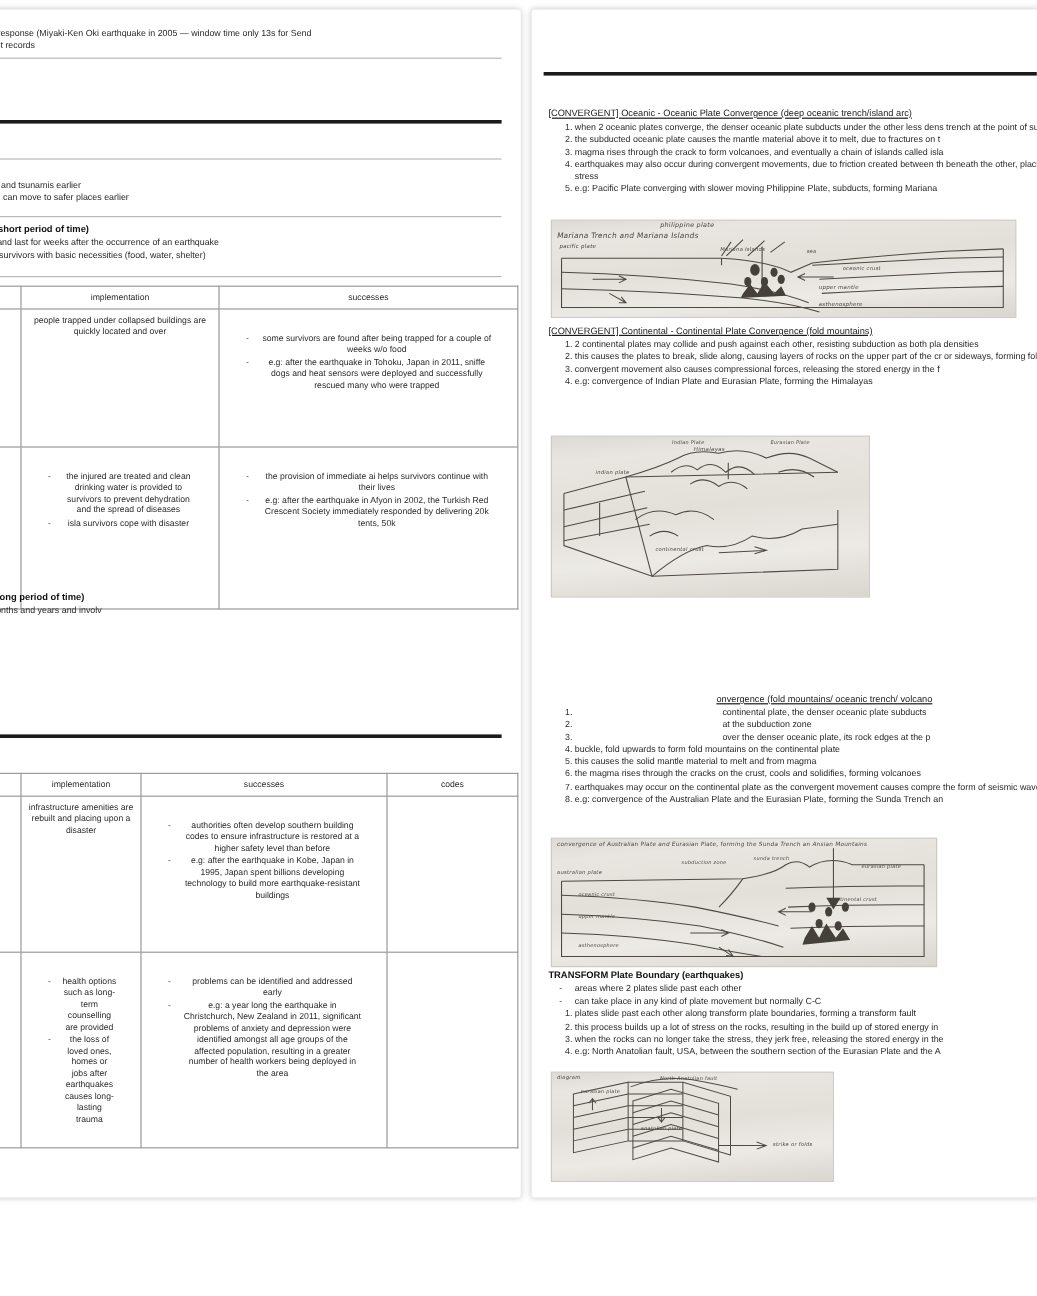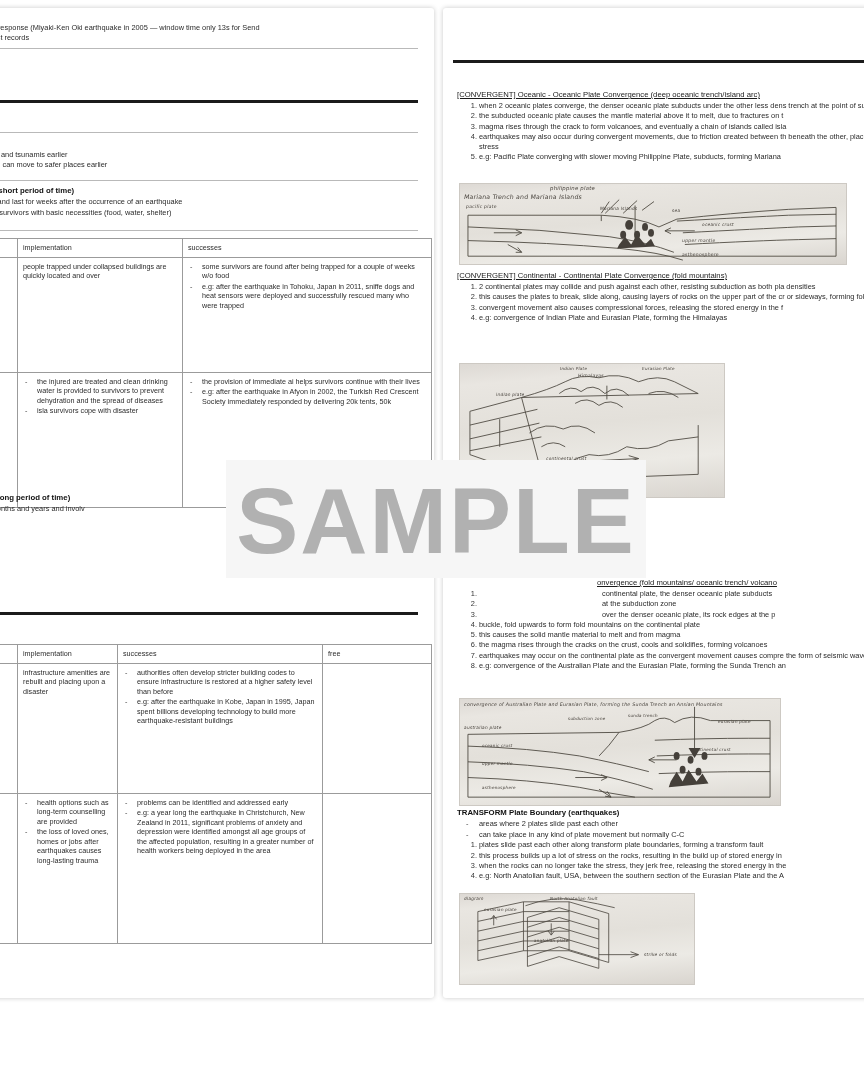--- a/index.html
+++ b/index.html
@@ -50,26 +50,26 @@
   ol.num > li { counter-increment: n; }
   ol.num > li::before {
     content: counter(n) "."; position: absolute; left: 6px; top: 0;
     color: #333; width: 14px; text-align: right;
   }
 
   
   table.gtbl { border-collapse: collapse; width: 100%; font-size: 7.2px; }
   table.gtbl td, table.gtbl th {
     border: 1px solid #9b9b9b; vertical-align: top;
-    padding: 4px 5px; font-weight: normal; text-align: left; color: #2c2c2c;
+    padding: 4px 5px; font-weight: normal; text-align: center; color: #2c2c2c;
   }
   table.gtbl th { font-weight: normal; }
   td.rowhead { font-weight: bold; text-align: right; color: #151515; }
   td.rowhead .ind { display: block; }
-  .cellul { margin: 0; padding: 0; list-style: none; }
+  .cellul { margin: 15px; padding: 0; list-style: none; }
   .cellul > li { position: relative; padding-left: 14px; margin-bottom: 1px; }
   .cellul > li::before { content: "-"; position: absolute; left: 2px; top: 0; color: #444; }
 
   
   .photo {
     position: relative; overflow: hidden;
     background:
       linear-gradient(175deg, #ddd9d4 0%, #e9e6e1 14%, #e3e0da 45%, #eceae5 72%, #d9d5cf 100%);
     border: 1px solid #cdc9c3;
   }
@@ -188,33 +188,33 @@
       </div>
       <hr class="hr-thick" style="position:absolute;left:18px;top:604px;width:486px;">
 
       <div style="position:absolute;left:-2px;top:636px;width:520px;">
         <table class="gtbl">
           <tbody>
               <tr>
             <th style="width:105px;">ong term response</th>
             <th style="width:100px;">implementation</th>
             <th style="width:205px;">successes</th>
-            <th>free</th>
+            <th>codes</th>
           </tr>
           <tr>
             <td class="rowhead" style="height:130px;">
               <span class="ind">(A) rebuilding of</span>
               <span class="ind">infrastructure</span>
             </td>
             <td>
               <span>infrastructure amenities are rebuilt and placing upon a disaster</span>
             </td>
             <td>
               <ul class="cellul">
-                <li>authorities often develop stricter building codes to ensure infrastructure is restored at a higher safety level than before</li>
+                <li>authorities often develop southern building codes to ensure infrastructure is restored at a higher safety level than before</li>
                 <li>e.g: after the earthquake in Kobe, Japan in 1995, Japan spent billions developing technology to build more earthquake-resistant buildings</li>
               </ul>
             </td>
             <td></td>
           </tr>
           <tr>
             <td class="rowhead" style="height:150px;">
               <span class="ind">(B) provision of</span>
               <span class="ind">healthcare</span>
             </td>
@@ -417,17 +417,14 @@
         <span class="hw" style="left:4px;top:2px;font-size:4.4px;">diagram</span>
         <span class="hw" style="left:90px;top:2px;font-size:4.2px;">North Anatolian fault</span>
         <span class="hw" style="left:24px;top:13px;font-size:4.2px;">eurasian plate</span>
         <span class="hw" style="left:74px;top:44px;font-size:4.2px;">anatolian plate</span>
         <span class="hw" style="left:184px;top:58px;font-size:4.4px;">strike or folds</span>
       </div>
 
     </div>
   </div>
 
-  <div id="sample-overlay">
-    <span class="wm">SAMPLE</span>
-  </div>
 
 </div>
 
 </body></html>

